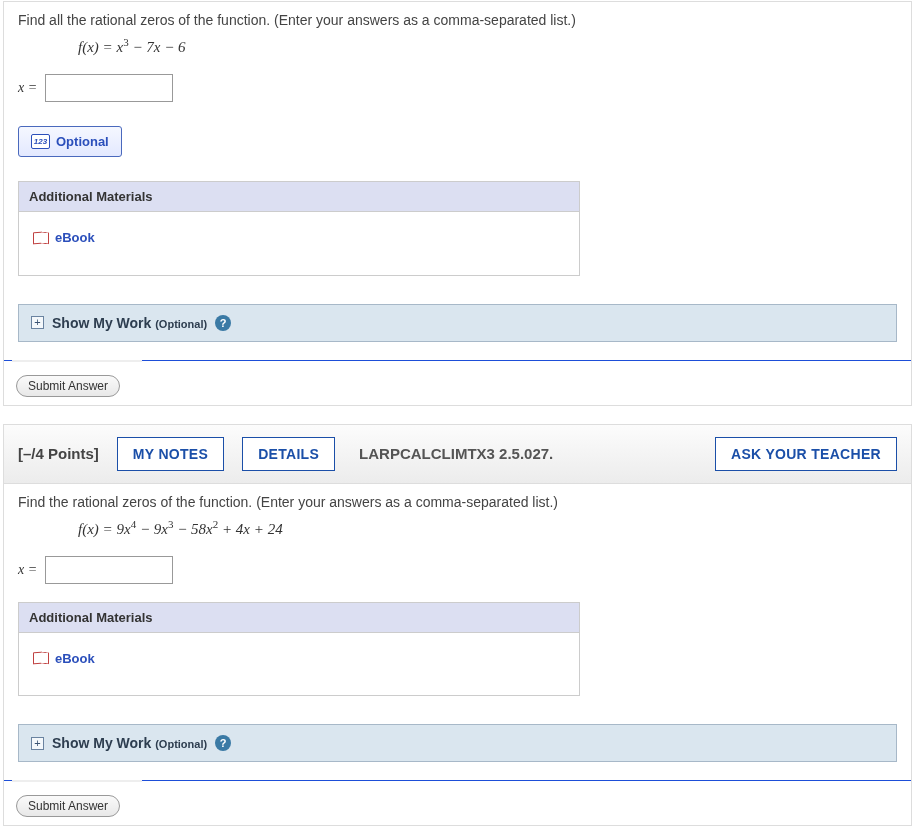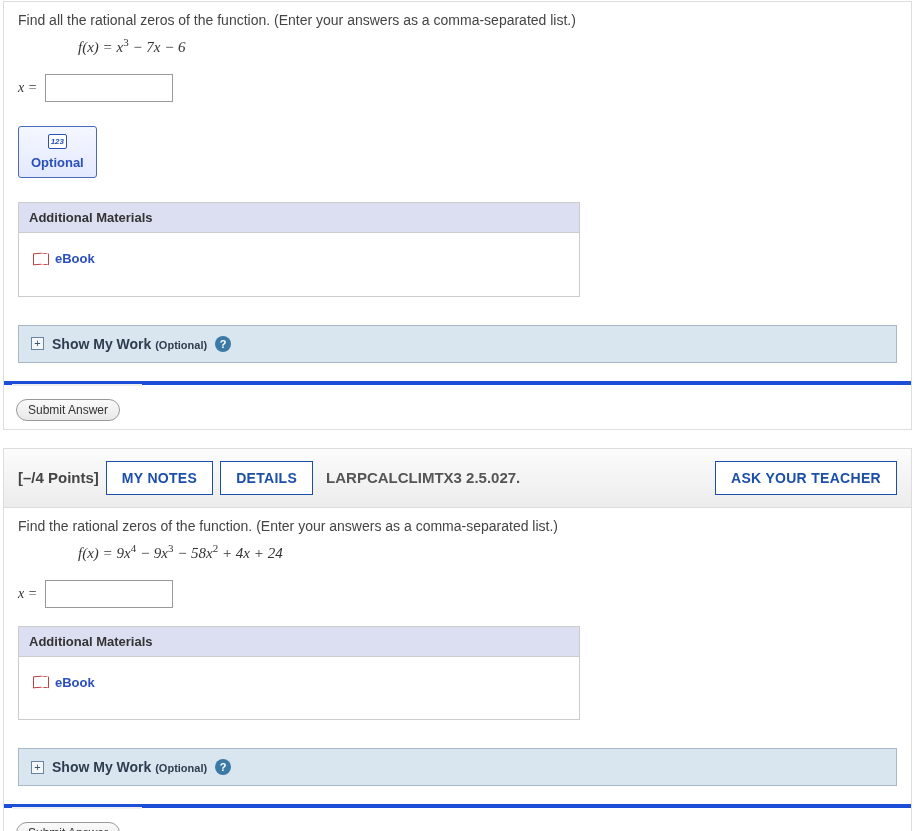--- a/index.html
+++ b/index.html
@@ -53,21 +53,20 @@
   .tutorial-btn {
     display: inline-flex;
     align-items: center;
     gap: 6px;
     border: 1.5px solid #4a69bd;
     background: linear-gradient(#f5f7ff, #e3e9ff);
     border-radius: 3px;
     padding: 7px 12px;
     cursor: pointer;
     margin: 6px 0 16px 0;
-    flex-direction: column;
   }
   .tutorial-btn .txt {
     color: #2b4fbb;
     font-weight: bold;
     font-size: 13px;
   }
   .icon-calc {
     width: 17px; height: 13px;
     border: 1px solid #2b4fbb;
     border-radius: 2px;
@@ -157,21 +156,21 @@
     background: #3a7aa5;
     color: #fff;
     font-size: 11px;
     font-weight: bold;
     display: inline-flex;
     align-items: center;
     justify-content: center;
   }
 
   .footer-row {
-    border-top: 4px solid #1d4ed8;
+    border-top: 1px solid #1d4ed8;
     padding: 14px 12px 8px 12px;
     position: relative;
   }
   .footer-row::before {
     content: "";
     position: absolute;
     top: -1px;
     left: 8px;
     width: 130px;
     height: 2px;
@@ -186,21 +185,21 @@
     color: #333;
     cursor: pointer;
   }
 
   .q-header {
     background: linear-gradient(#fcfcfc,#ececec);
     border: 1px solid #ddd;
     border-bottom: none;
     display: flex;
     align-items: center;
-    gap: 7px;
+    gap: 18px;
     padding: 12px 14px;
     margin: 18px 3px 0 3px;
     justify-content: center;
   }
   .q-header .points {
     font-weight: bold;
     color: #444;
     font-size: 15px;
   }
   .hdr-btn {

